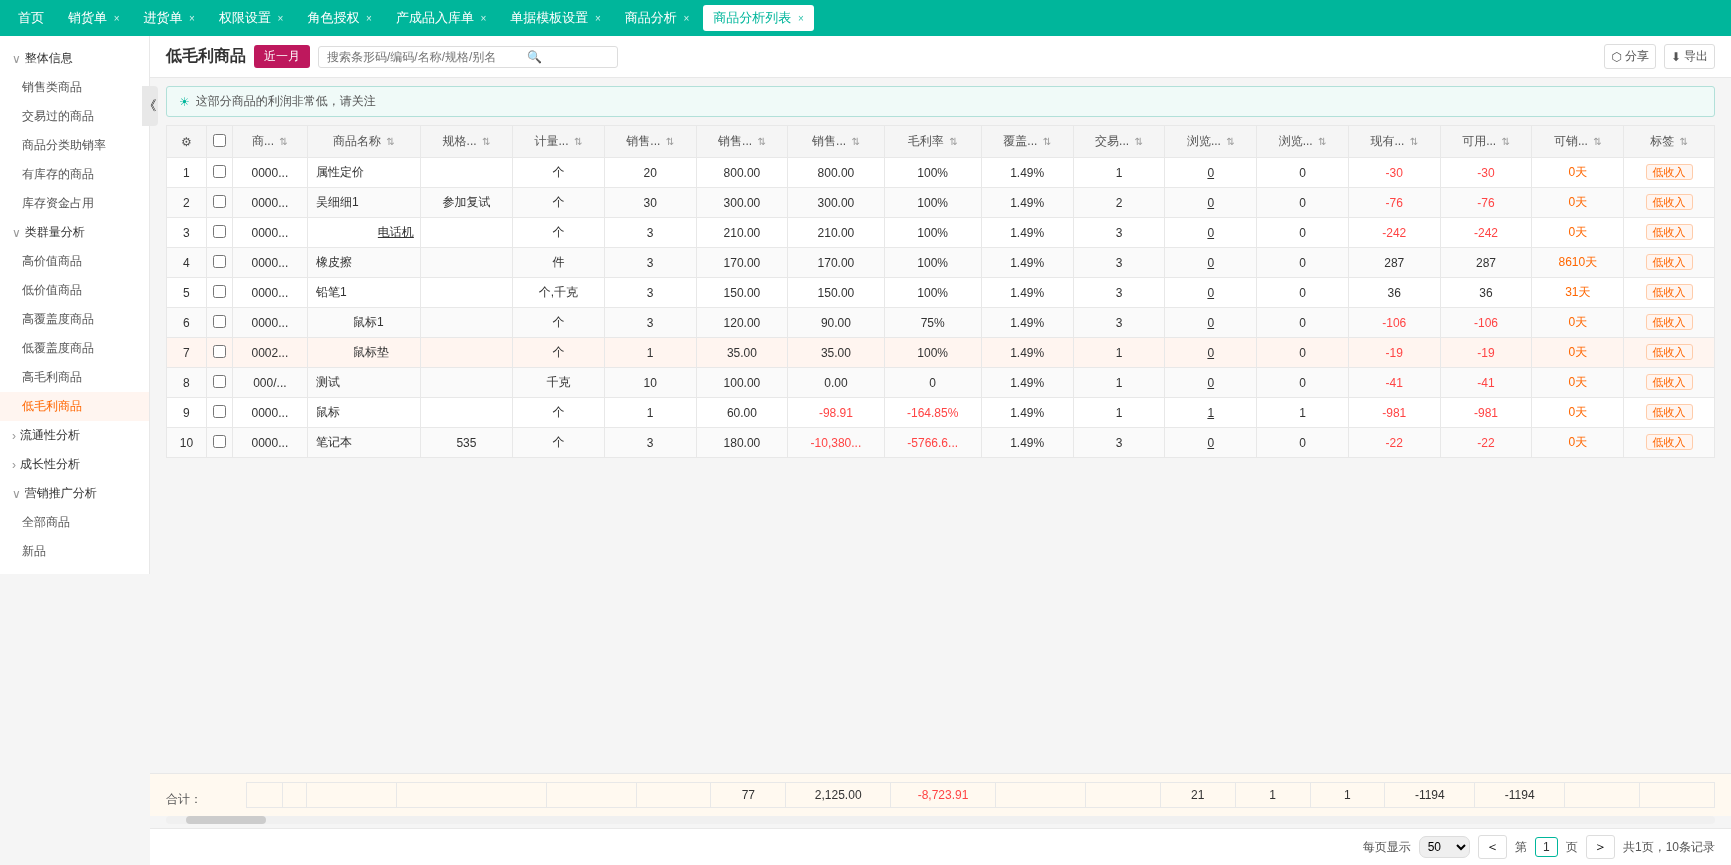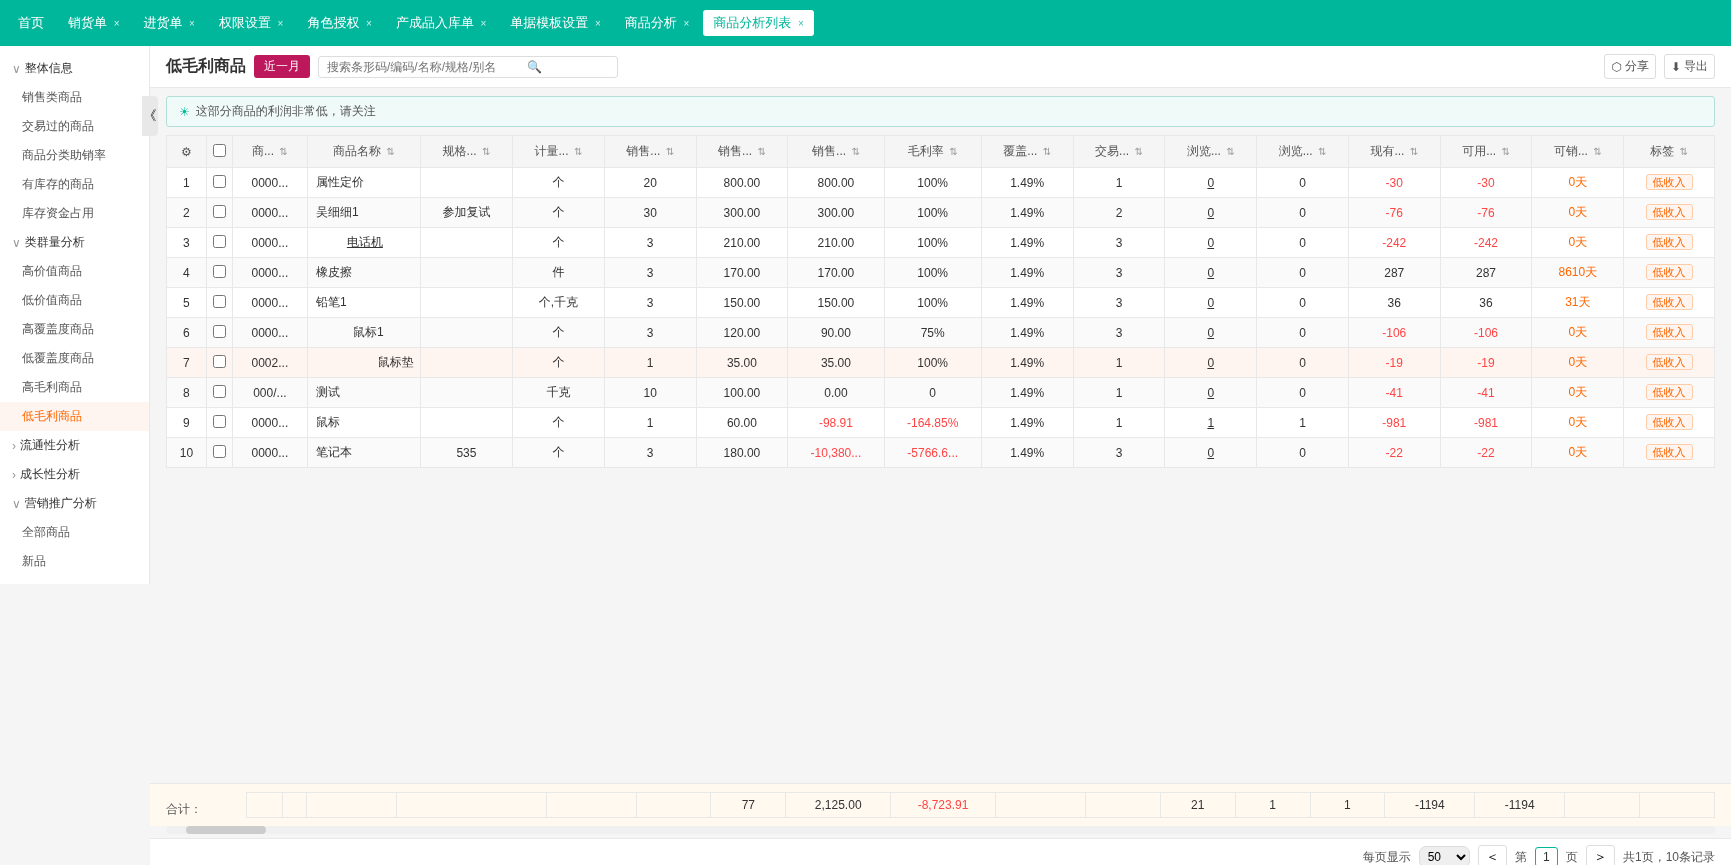--- a/index.html
+++ b/index.html
@@ -3,21 +3,21 @@
   <meta charset="utf-8">
   <style>
     * { box-sizing: border-box; margin: 0; padding: 0; }
     body { font-family: 'Microsoft YaHei', Arial, sans-serif; font-size: 12px; background: #f5f5f5; color: #333; }
     
     
     .top-nav {
       background: #00b69b;
       display: flex;
       align-items: center;
-      height: 46px;
+      height: 36px;
       padding: 0 8px;
       gap: 4px;
     }
     .nav-item {
       color: #fff;
       padding: 4px 10px;
       cursor: pointer;
       font-size: 13px;
       border-radius: 3px;
       white-space: nowrap;
@@ -417,21 +417,21 @@
     <td>0</td>
     <td class="red-text">-76</td>
     <td class="red-text">-76</td>
     <td class="orange-text">0天</td>
     <td><span class="tag-badge">低收入</span></td>
   </tr>
             <tr>
     <td>3</td>
     <td><input type="checkbox" style=""></td>
     <td>0000...</td>
-    <td style="text-align:center; padding-left:8px;text-decoration:underline;">电话机</td>
+    <td style="text-align:right; padding-left:8px;text-decoration:underline;">电话机</td>
     <td></td>
     <td>个</td>
     <td>3</td>
     <td>210.00</td>
     <td>210.00</td>
     <td>100%</td>
     <td>1.49%</td>
     <td>3</td>
     <td><span class="underline-link">0</span></td>
     <td>0</td>
@@ -497,21 +497,21 @@
     <td>0</td>
     <td class="red-text">-106</td>
     <td class="red-text">-106</td>
     <td class="orange-text">0天</td>
     <td><span class="tag-badge">低收入</span></td>
   </tr>
             <tr class="highlighted">
     <td>7</td>
     <td><input type="checkbox" style=""></td>
     <td>0002...</td>
-    <td style="text-align:right; padding-left:20px;">鼠标垫</td>
+    <td style="text-align:center; padding-left:20px;">鼠标垫</td>
     <td></td>
     <td>个</td>
     <td>1</td>
     <td>35.00</td>
     <td>35.00</td>
     <td>100%</td>
     <td>1.49%</td>
     <td>1</td>
     <td><span class="underline-link">0</span></td>
     <td>0</td>

